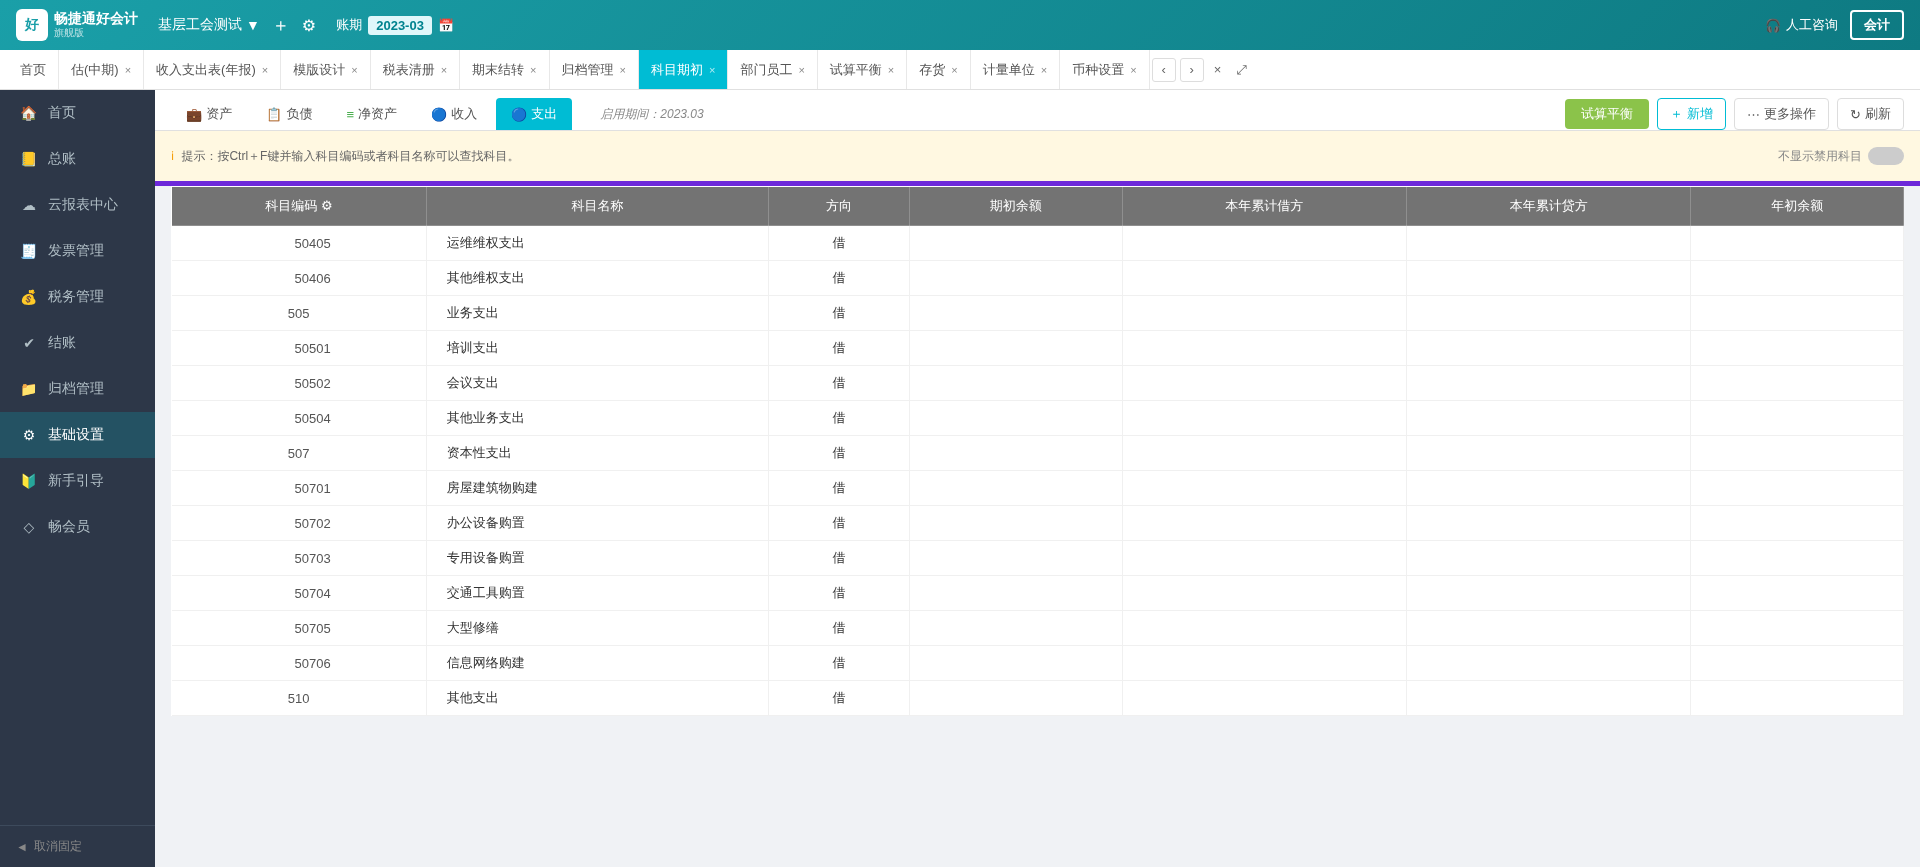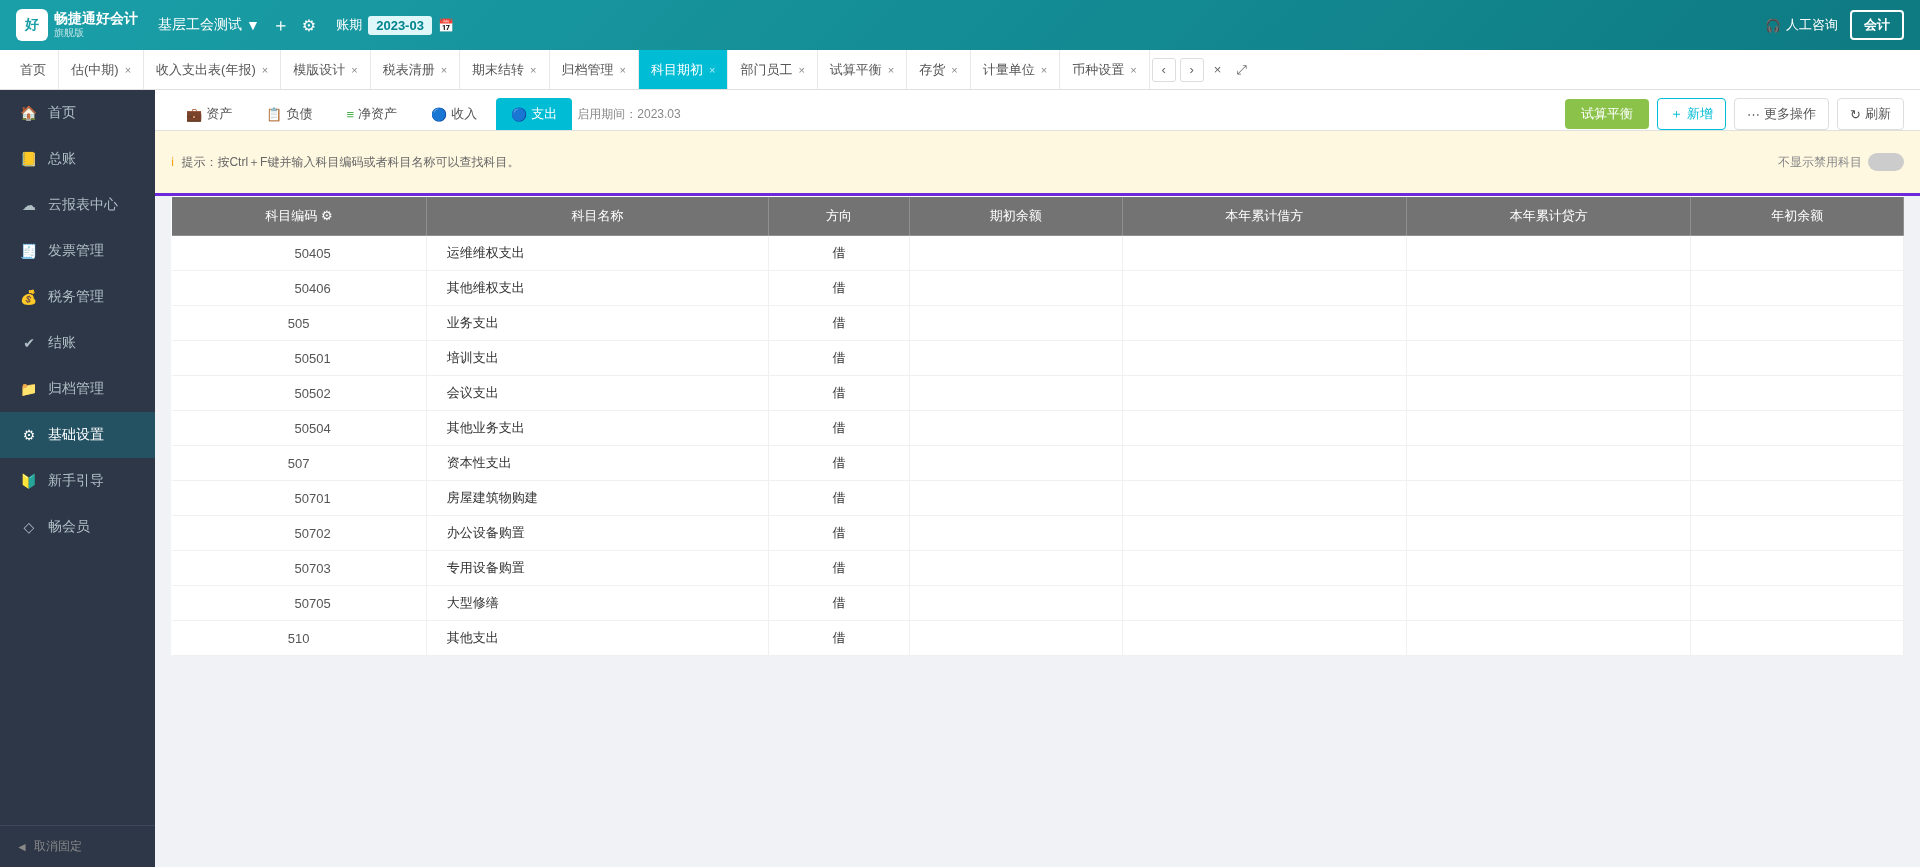--- a/index.html
+++ b/index.html
@@ -59,31 +59,31 @@
     .sub-tab-bar {
       display: flex; align-items: center; padding: 8px 16px 0; gap: 4px;
       background: #fff; border-bottom: 1px solid #e0e0e0; position: relative;
     }
     .sub-tab {
       display: flex; align-items: center; gap: 4px; padding: 6px 14px;
       border-radius: 4px 4px 0 0; font-size: 13px; cursor: pointer; color: #555;
       border: 1px solid transparent;
     }
     .sub-tab.active-blue { background: #00bcd4; color: #fff; }
-    .period-badge { color: #888; font-size: 12px; margin-left: 1px; }
+    .period-badge { color: #888; font-size: 12px; margin-left: 24px; font-style: italic; }
     .toolbar-right { margin-left: auto; display: flex; align-items: center; gap: 8px; }
     .btn-balance { background: #8bc34a; color: #fff; border: none; padding: 6px 16px; border-radius: 4px; cursor: pointer; font-size: 13px; }
     .btn-add { color: #00bcd4; border: 1px solid #00bcd4; background: #fff; padding: 6px 12px; border-radius: 4px; cursor: pointer; font-size: 13px; display: flex; align-items: center; gap: 4px; }
     .btn-more { color: #555; border: 1px solid #ddd; background: #fff; padding: 6px 12px; border-radius: 4px; cursor: pointer; font-size: 13px; display: flex; align-items: center; gap: 4px; }
     .btn-refresh { color: #555; border: 1px solid #ddd; background: #fff; padding: 6px 12px; border-radius: 4px; cursor: pointer; font-size: 13px; display: flex; align-items: center; gap: 4px; }
 
     
     .hint-bar {
       display: flex; align-items: center; justify-content: space-between;
-      padding: 22px 16px; background: #fff8e1; border-bottom: 3px solid #6d28d9;
+      padding: 16px 16px; background: #fff8e1; border-bottom: 5px solid #6d28d9;
       font-size: 12px; color: #666;
     }
     .hint-toggle { display: flex; align-items: center; gap: 6px; color: #888; font-size: 12px; }
     .toggle-switch { width: 36px; height: 18px; background: #ccc; border-radius: 9px; position: relative; cursor: pointer; display: inline-block; }
 
     
     .table-container { flex: 1; overflow-y: auto; padding: 0 16px 16px; }
     .data-table { width: 100%; border-collapse: collapse; background: #fff; }
     .data-table thead tr { background: #737373; }
     .data-table thead th {
@@ -395,22 +395,40 @@
             <tr class="child-row">
               <td style="padding-left: 40px;">50703</td>
               <td class="name-col">专用设备购置</td>
               <td>借</td>
               <td></td>
               <td></td>
               <td></td>
               <td></td>
             </tr>
             <tr class="child-row">
+              <td style="padding-left: 40px;">50704</td>
+              <td class="name-col">交通工具购置</td>
+              <td>借</td>
+              <td></td>
+              <td></td>
+              <td></td>
+              <td></td>
+            </tr>
+            <tr class="child-row">
               <td style="padding-left: 40px;">50705</td>
               <td class="name-col">大型修缮</td>
+              <td>借</td>
+              <td></td>
+              <td></td>
+              <td></td>
+              <td></td>
+            </tr>
+            <tr class="child-row">
+              <td style="padding-left: 40px;">50706</td>
+              <td class="name-col">信息网络购建</td>
               <td>借</td>
               <td></td>
               <td></td>
               <td></td>
               <td></td>
             </tr>
             <tr class="parent-row">
               <td style="padding-left: 12px;">510</td>
               <td class="name-col">其他支出</td>
               <td>借</td>

